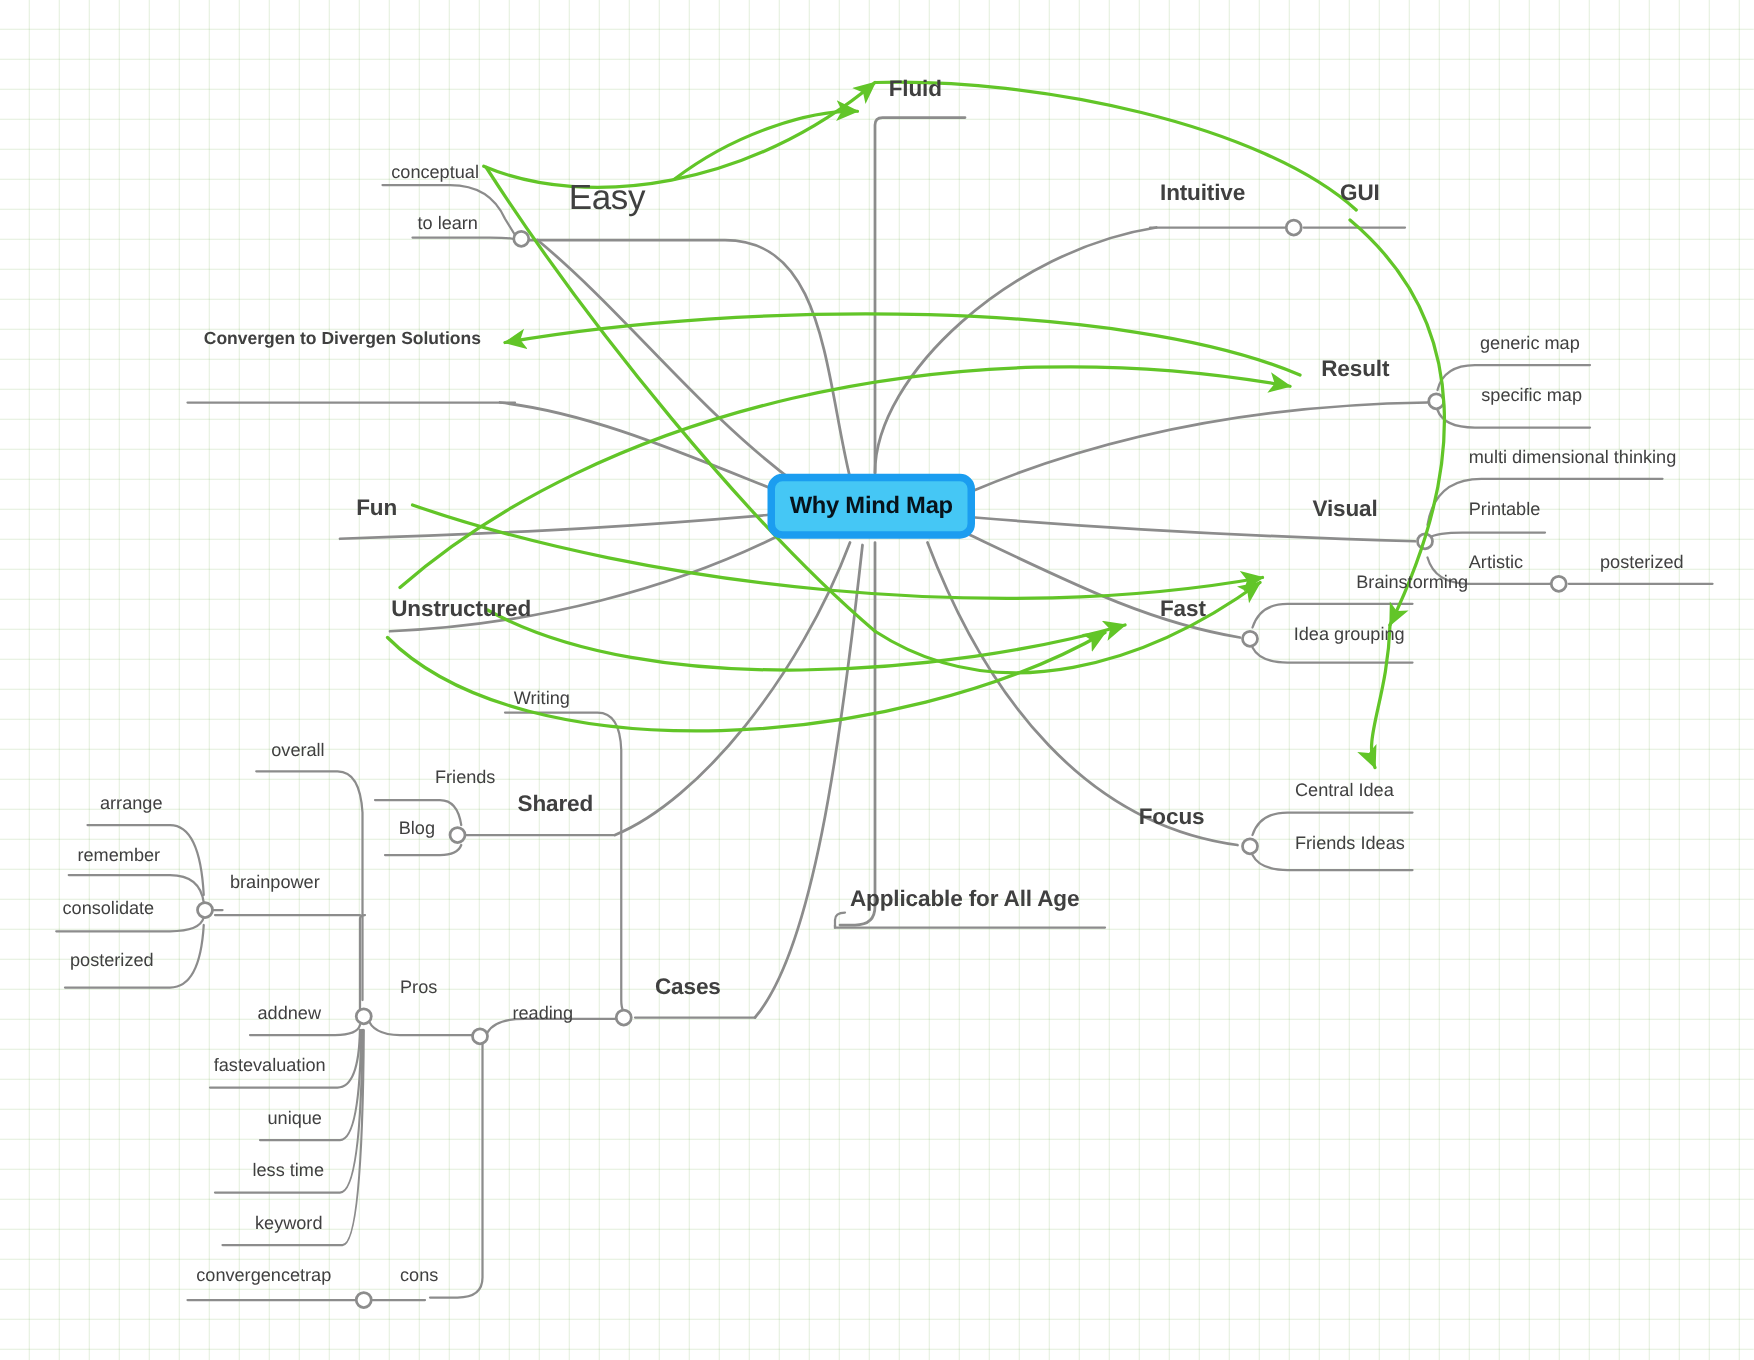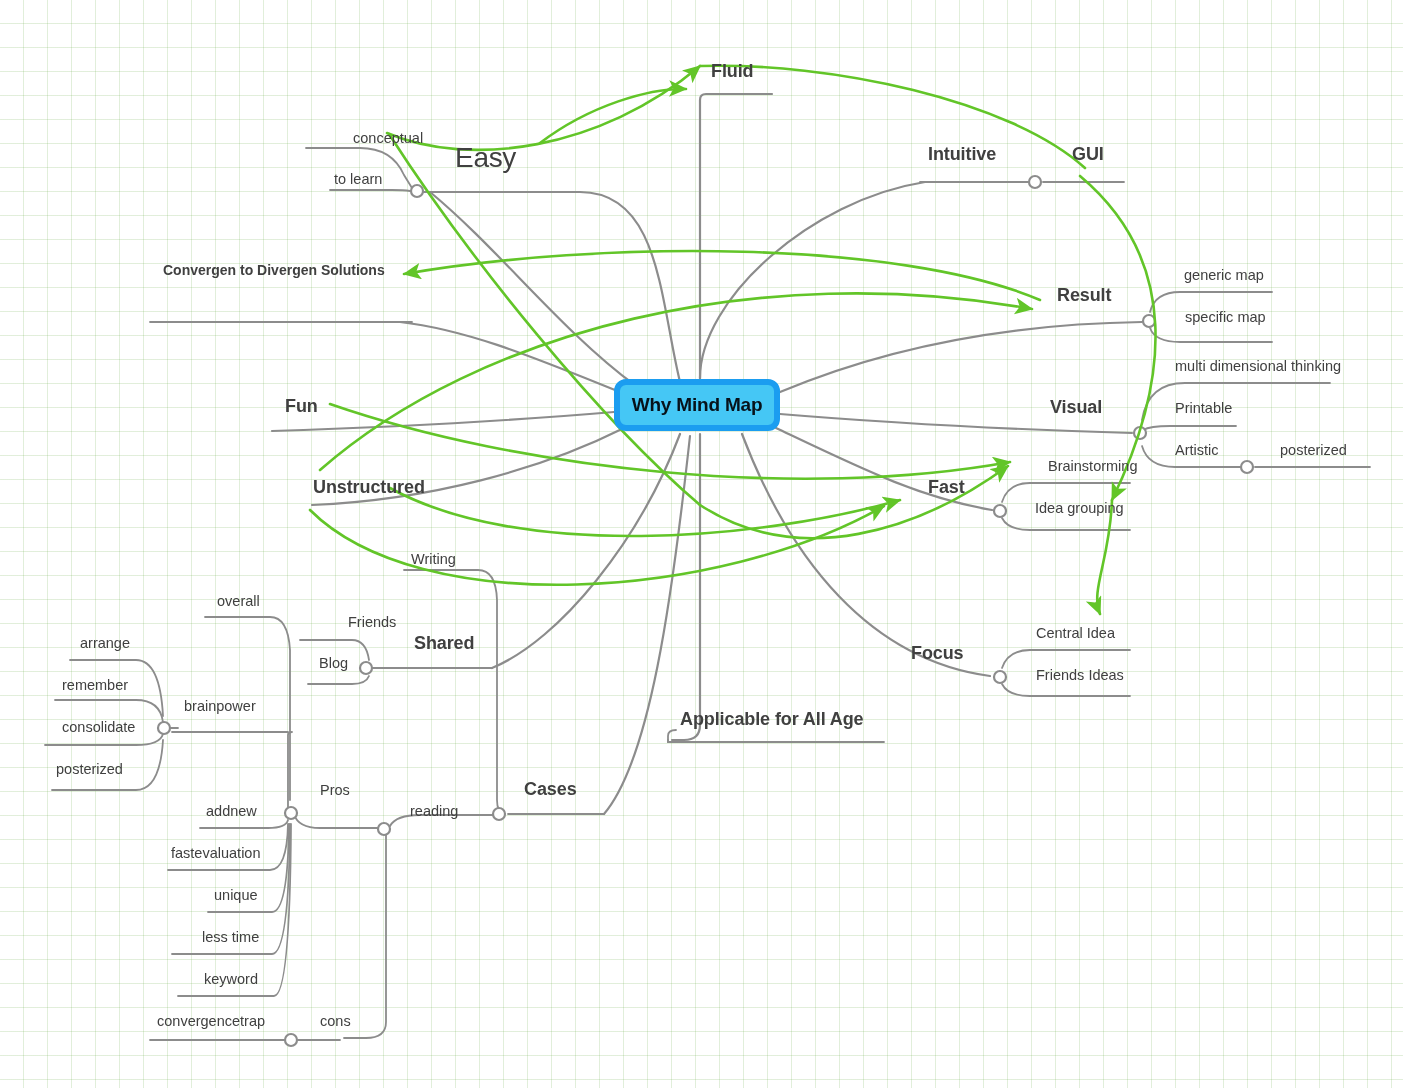--- a/index.html
+++ b/index.html
@@ -163,21 +163,21 @@
 
   <path class="xlink" d="M700,66 C830,62 1010,100 1085,168"></path>
 </svg>
 
 <div id="root">
   <span>Why Mind Map</span>
 </div>
 
 <div class="lbl main" style="left:711px;top:61px;">Fluid</div>
 <div class="lbl big" style="left:455px;top:142px;">Easy</div>
-<div class="lbl sub" style="left:313px;top:130px;padding-left:40px;">conceptual</div>
+<div class="lbl sub" style="left:313px;top:130px;">conceptual</div>
 <div class="lbl sub" style="left:334px;top:171px;">to learn</div>
 
 <div class="lbl main" style="left:928px;top:144px;">Intuitive</div>
 <div class="lbl main" style="left:1072px;top:144px;">GUI</div>
 
 <div class="lbl twoline" style="left:163px;top:262px;">Convergen to Divergen Solutions</div>
 
 <div class="lbl main" style="left:1057px;top:285px;">Result</div>
 <div class="lbl sub" style="left:1184px;top:267px;">generic map</div>
 <div class="lbl sub" style="left:1185px;top:309px;">specific map</div>
@@ -186,21 +186,21 @@
 
 <div class="lbl main" style="left:1050px;top:397px;">Visual</div>
 <div class="lbl sub" style="left:1175px;top:358px;">multi dimensional thinking</div>
 <div class="lbl sub" style="left:1175px;top:400px;">Printable</div>
 <div class="lbl sub" style="left:1175px;top:442px;">Artistic</div>
 <div class="lbl sub" style="left:1280px;top:442px;">posterized</div>
 
 <div class="lbl main" style="left:313px;top:477px;">Unstructured</div>
 
 <div class="lbl main" style="left:928px;top:477px;">Fast</div>
-<div class="lbl sub" style="left:1048px;top:458px;">Brainstorming</div>
+<div class="lbl sub" style="left:1085px;top:458px;">Brainstorming</div>
 <div class="lbl sub" style="left:1035px;top:500px;">Idea grouping</div>
 
 <div class="lbl main" style="left:911px;top:643px;">Focus</div>
 <div class="lbl sub" style="left:1036px;top:625px;">Central Idea</div>
 <div class="lbl sub" style="left:1036px;top:667px;">Friends Ideas</div>
 
 <div class="lbl main" style="left:680px;top:709px;">Applicable for All Age</div>
 
 <div class="lbl main" style="left:414px;top:633px;">Shared</div>
 <div class="lbl sub" style="left:304px;top:614px;margin-left:44px;">Friends</div>
@@ -211,19 +211,19 @@
 <div class="lbl sub" style="left:410px;top:803px;">reading</div>
 
 <div class="lbl sub" style="left:320px;top:782px;">Pros</div>
 <div class="lbl sub" style="left:320px;top:1013px;">cons</div>
 <div class="lbl sub" style="left:157px;top:1013px;">convergencetrap</div>
 
 <div class="lbl sub" style="left:217px;top:593px;">overall</div>
 <div class="lbl sub" style="left:184px;top:698px;">brainpower</div>
 <div class="lbl sub" style="left:80px;top:635px;">arrange</div>
 <div class="lbl sub" style="left:62px;top:677px;">remember</div>
-<div class="lbl sub" style="left:50px;top:719px;margin-left:12px;">consolidate</div>
+<div class="lbl sub" style="left:50px;top:719px;">consolidate</div>
 <div class="lbl sub" style="left:56px;top:761px;">posterized</div>
 <div class="lbl sub" style="left:206px;top:803px;">addnew</div>
 <div class="lbl sub" style="left:171px;top:845px;">fastevaluation</div>
 <div class="lbl sub" style="left:214px;top:887px;">unique</div>
 <div class="lbl sub" style="left:202px;top:929px;">less time</div>
 <div class="lbl sub" style="left:204px;top:971px;">keyword</div>
 
 </body></html>

